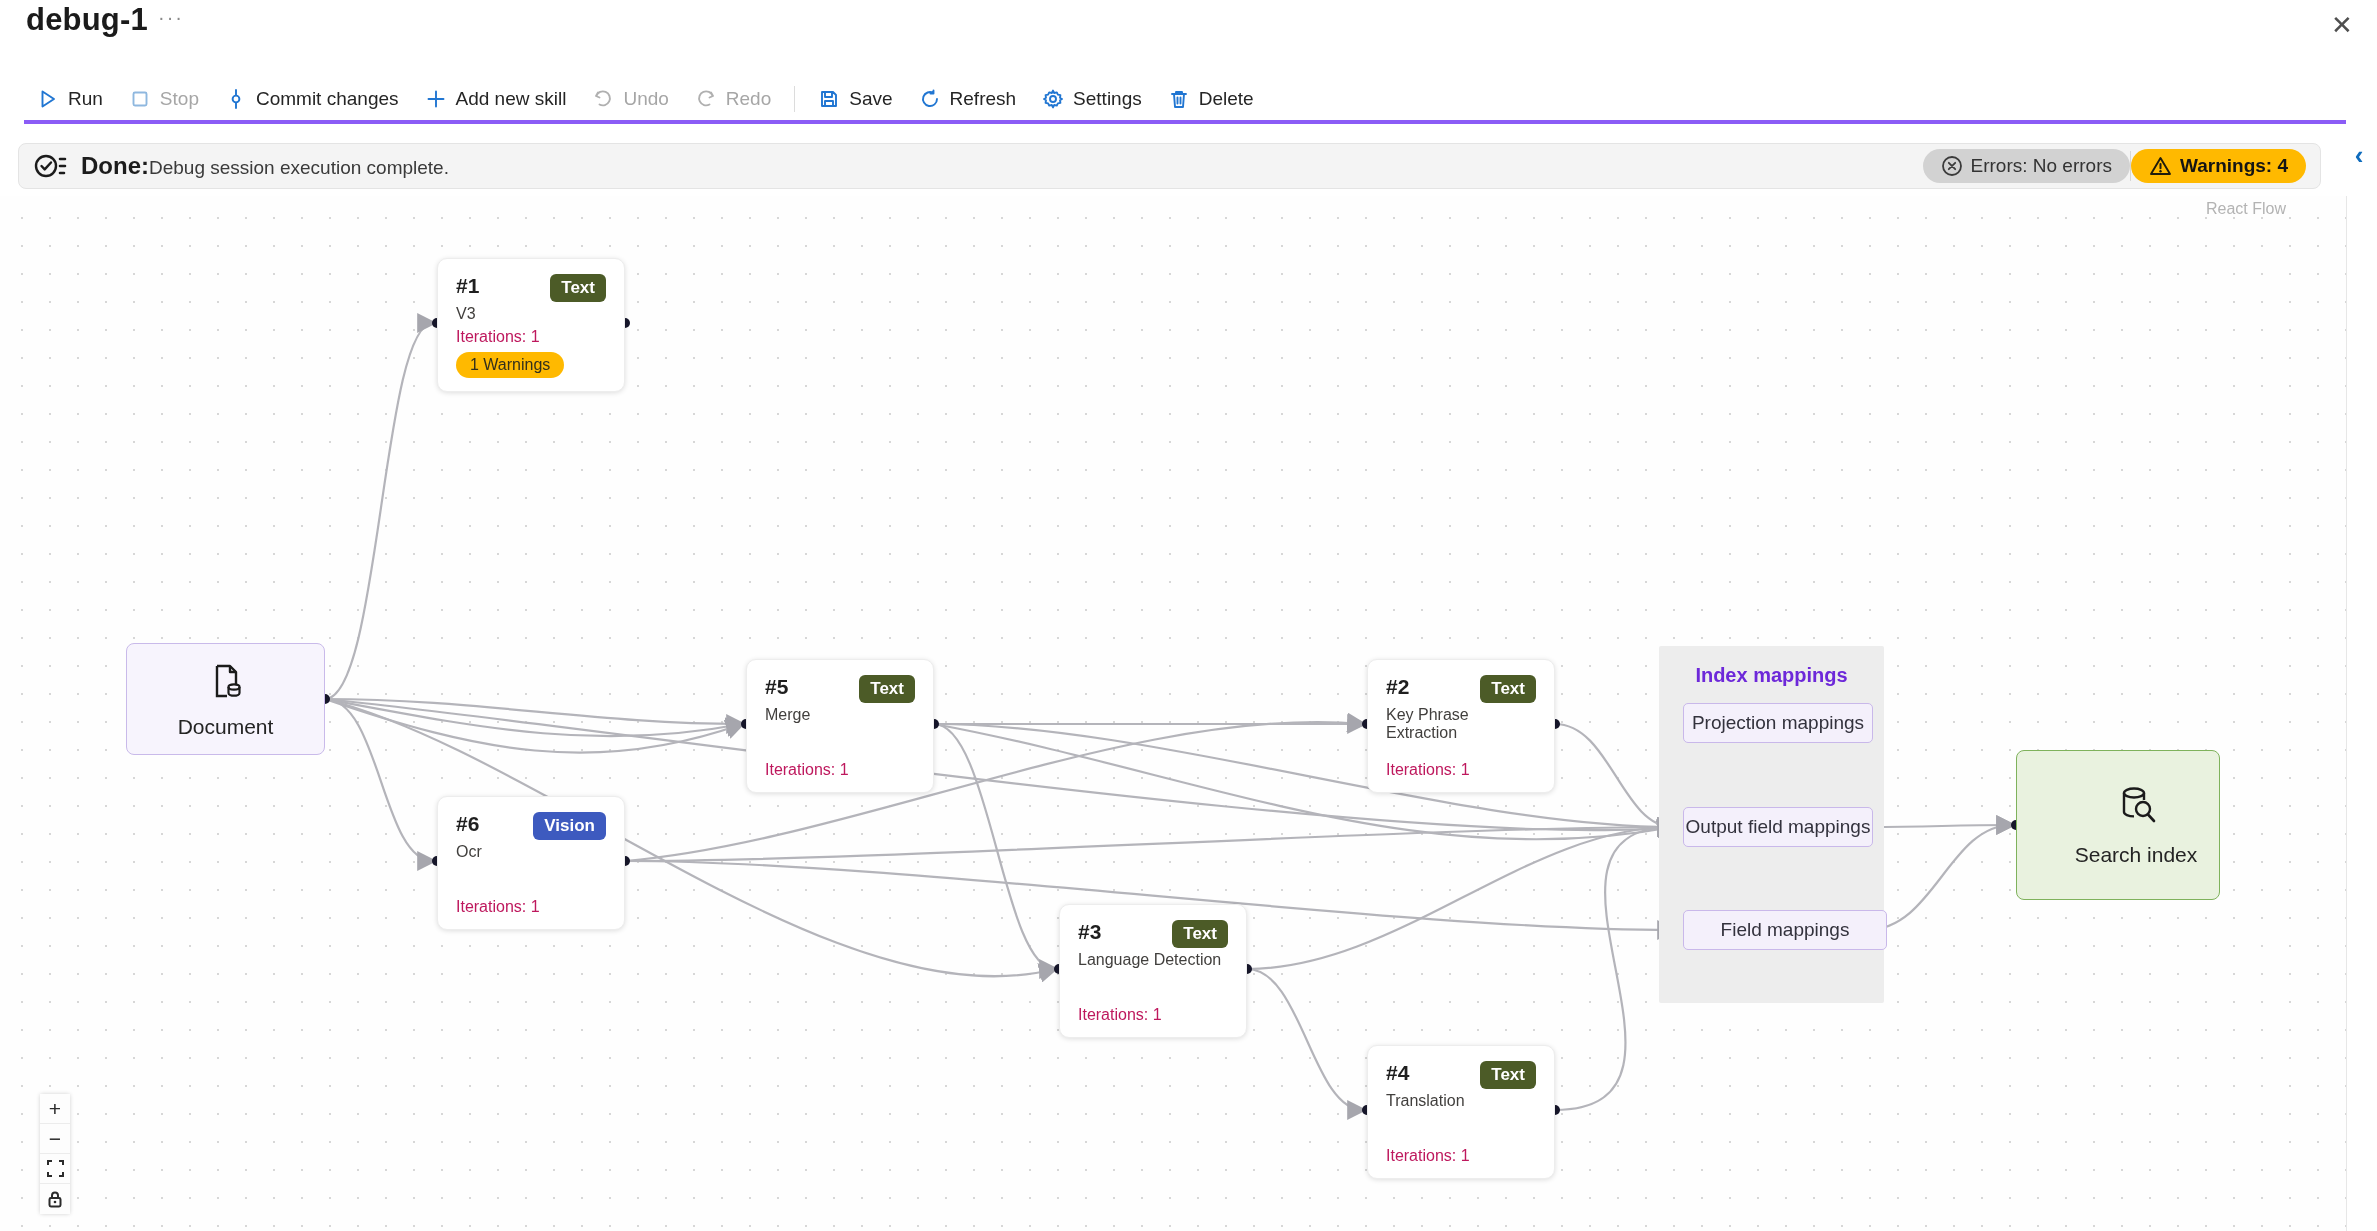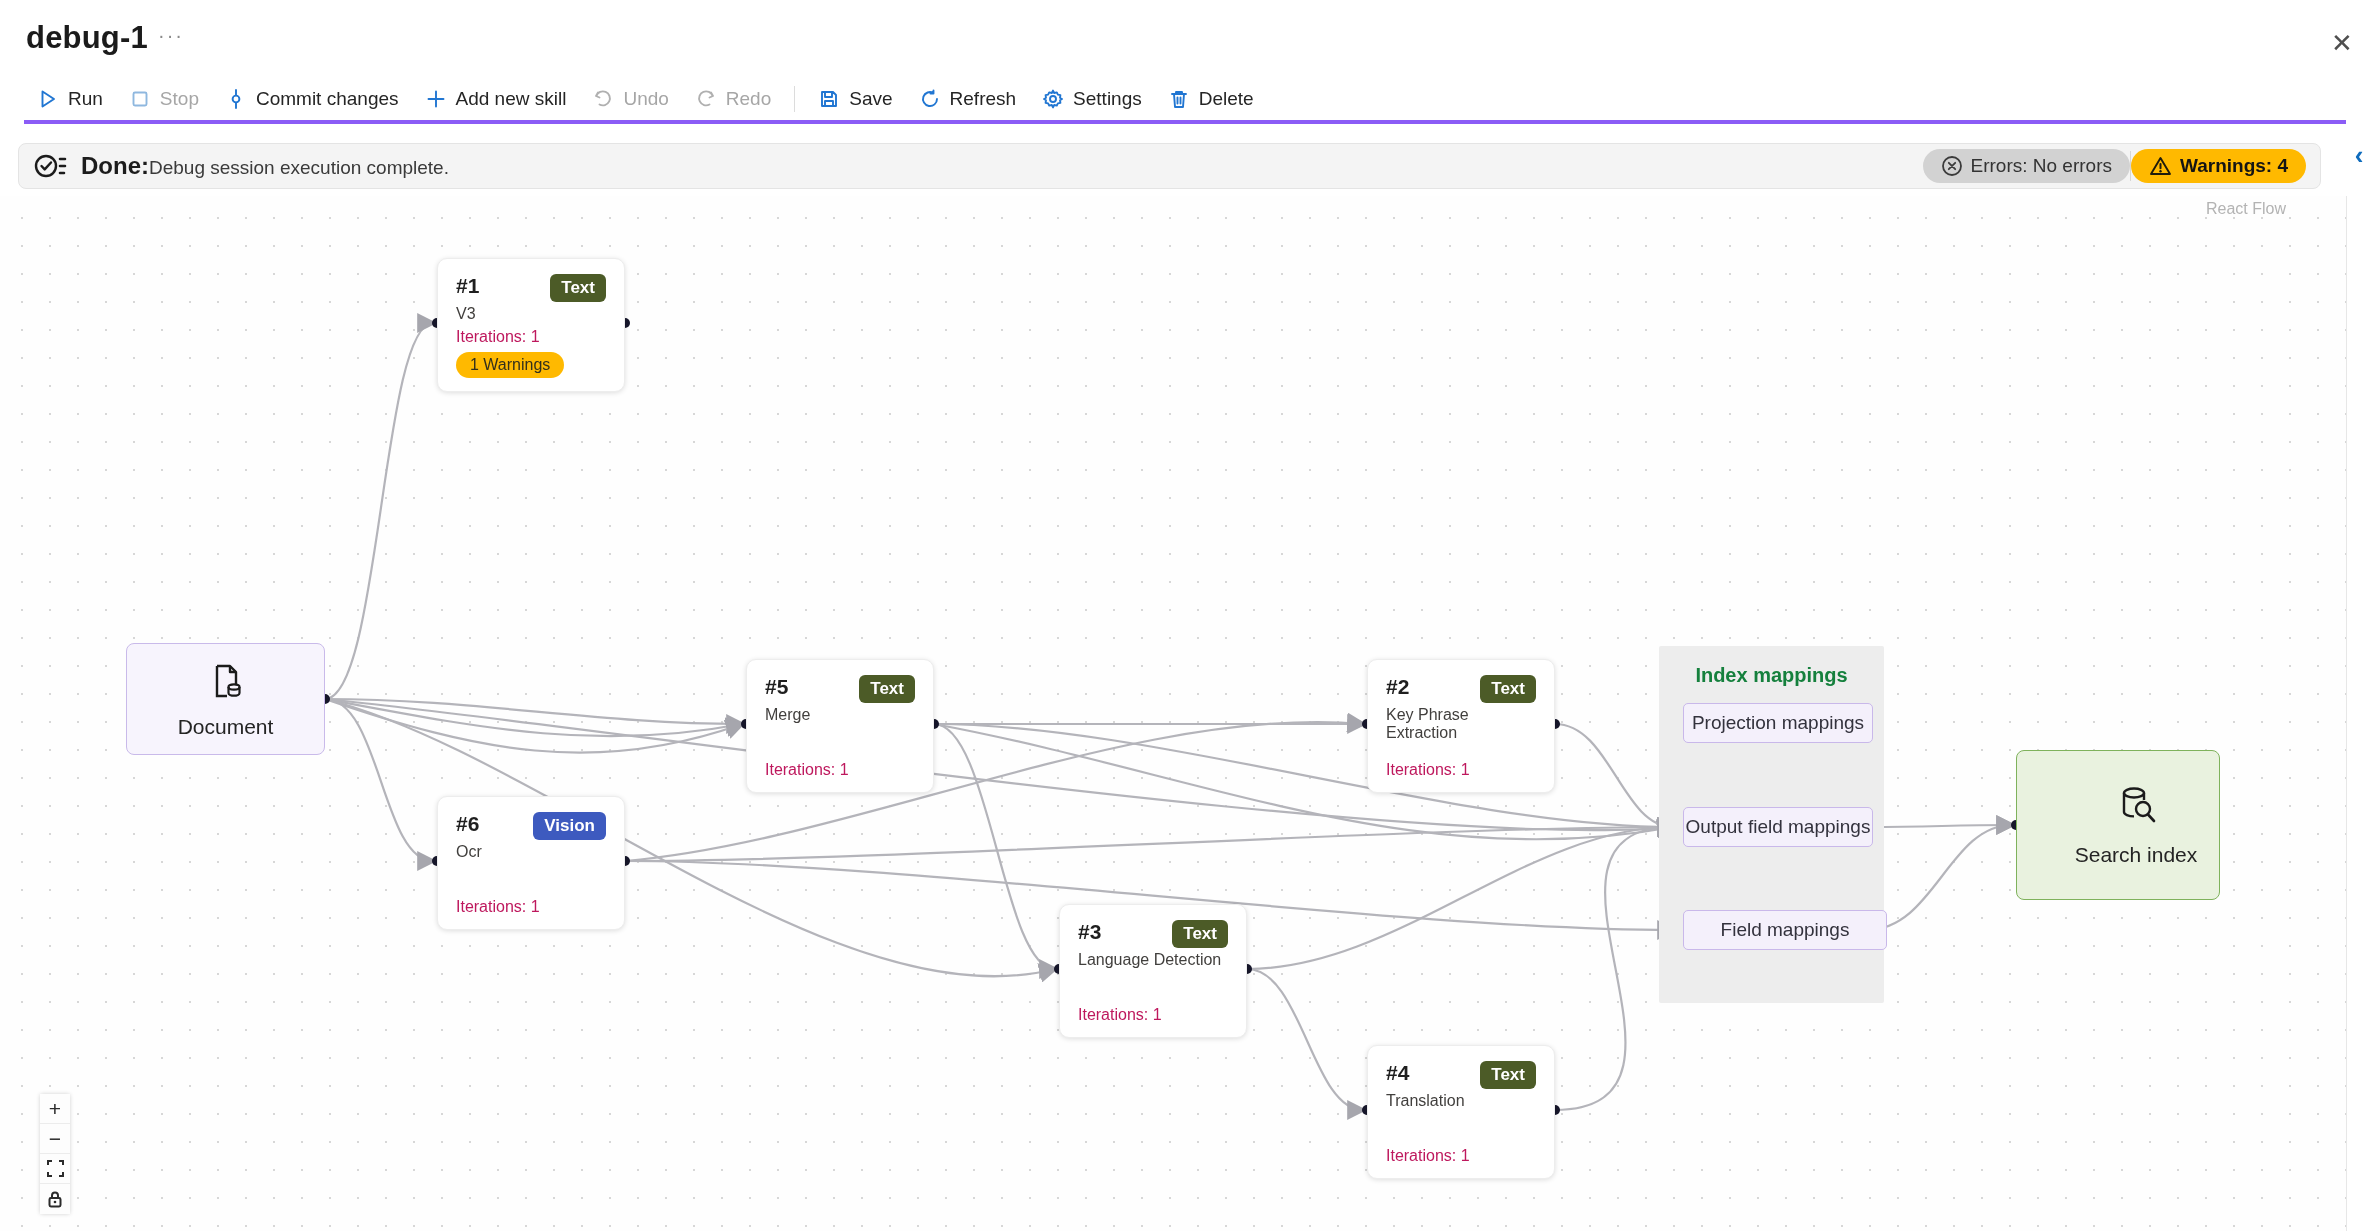--- a/index.html
+++ b/index.html
@@ -1,20 +1,20 @@
 <!DOCTYPE html>
 <html><head>
 <meta charset="utf-8">
 <style>
   * { margin:0; padding:0; box-sizing:border-box; }
   html,body { width:2377px; height:1231px; overflow:hidden; background:#fff;
     font-family:"Liberation Sans", sans-serif; color:#242424; }
 
   
-  .header { position:absolute; left:0; top:0; width:2377px; height:58px; background:#fff;margin-top:18px; }
+  .header { position:absolute; left:0; top:0; width:2377px; height:58px; background:#fff; }
   .page-title { position:absolute; left:26px; top:2px; font-size:31px; font-weight:700; color:#1b1b1b; letter-spacing:.2px; }
   .title-more { position:absolute; left:158px; top:6px; font-size:20px; color:#8a8a8a; letter-spacing:2px; cursor:pointer; }
   .close-x { position:absolute; left:2325px; top:8px; width:34px; height:34px; font-size:26px; line-height:34px;
     text-align:center; color:#4f4f4f; cursor:pointer; font-weight:400; }
 
   
   .toolbar { position:absolute; left:24px; top:78px; width:2322px; height:46px; display:flex; align-items:center;
     border-bottom:4px solid #8b5cf6; background:#fff; }
   .tb { display:flex; align-items:center; gap:9px; border:none; background:transparent; padding:8px 13px;
     font-family:inherit; font-size:19px; color:#252525; cursor:pointer; border-radius:4px; white-space:nowrap; }
@@ -56,21 +56,21 @@
   .skill-iter { font-size:16px; color:#be185d; margin-top:auto; }
   .warn-pill { align-self:flex-start; margin-top:6px; background:#ffb900; color:#33301c; font-size:16px;
     border-radius:999px; padding:4px 14px; }
 
   .io-node { display:flex; flex-direction:column; align-items:center; justify-content:center; gap:8px;
     border-radius:8px; font-size:21px; color:#242424; }
   .io-doc { background:#f7f4fd; border:1.5px solid #c9baea; }
   .io-index { background:#e9f2df; border:1.5px solid #7fb25c;padding-left:36px; }
 
   .group-node { background:#ededed; border-radius:2px; }
-  .group-title { text-align:center; font-size:20px; font-weight:700; color:#15803d; padding-top:18px; }
+  .group-title { text-align:center; font-size:20px; font-weight:700; color:#6d28d9; padding-top:18px; }
   .map-node { background:#f4f0fb; border:1.5px solid #c9b8ea; border-radius:5px; display:flex;
     align-items:center; justify-content:center; font-size:19px; color:#33323d;margin-left:6px; }
 
   
   .zoom-controls { position:absolute; left:40px; top:898px; width:30px; background:#fdfdfd;
     box-shadow:0 0 4px rgba(0,0,0,.18); border-radius:2px; display:flex; flex-direction:column; }
   .zc-btn { width:30px; height:30px; background:#fdfdfd; border:none; border-bottom:1px solid #ececec;
     display:flex; align-items:center; justify-content:center; font-size:21px; color:#2b2b2b; cursor:pointer; font-family:inherit; }
   .zc-btn:last-child { border-bottom:none; }
 </style>

